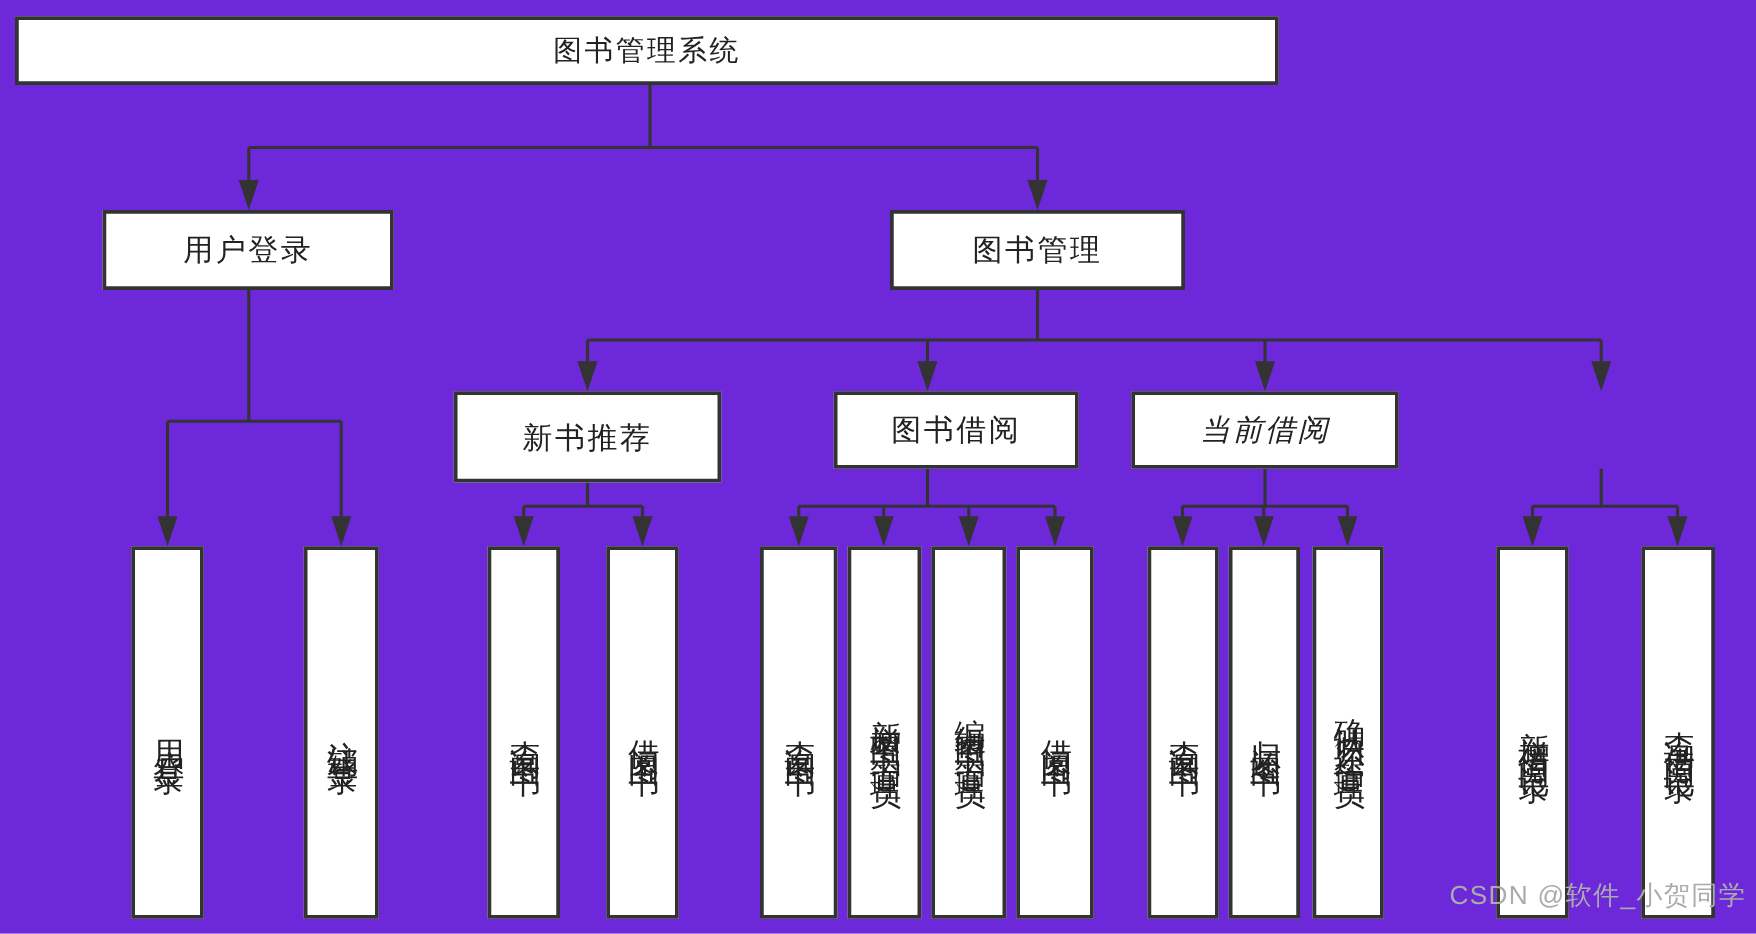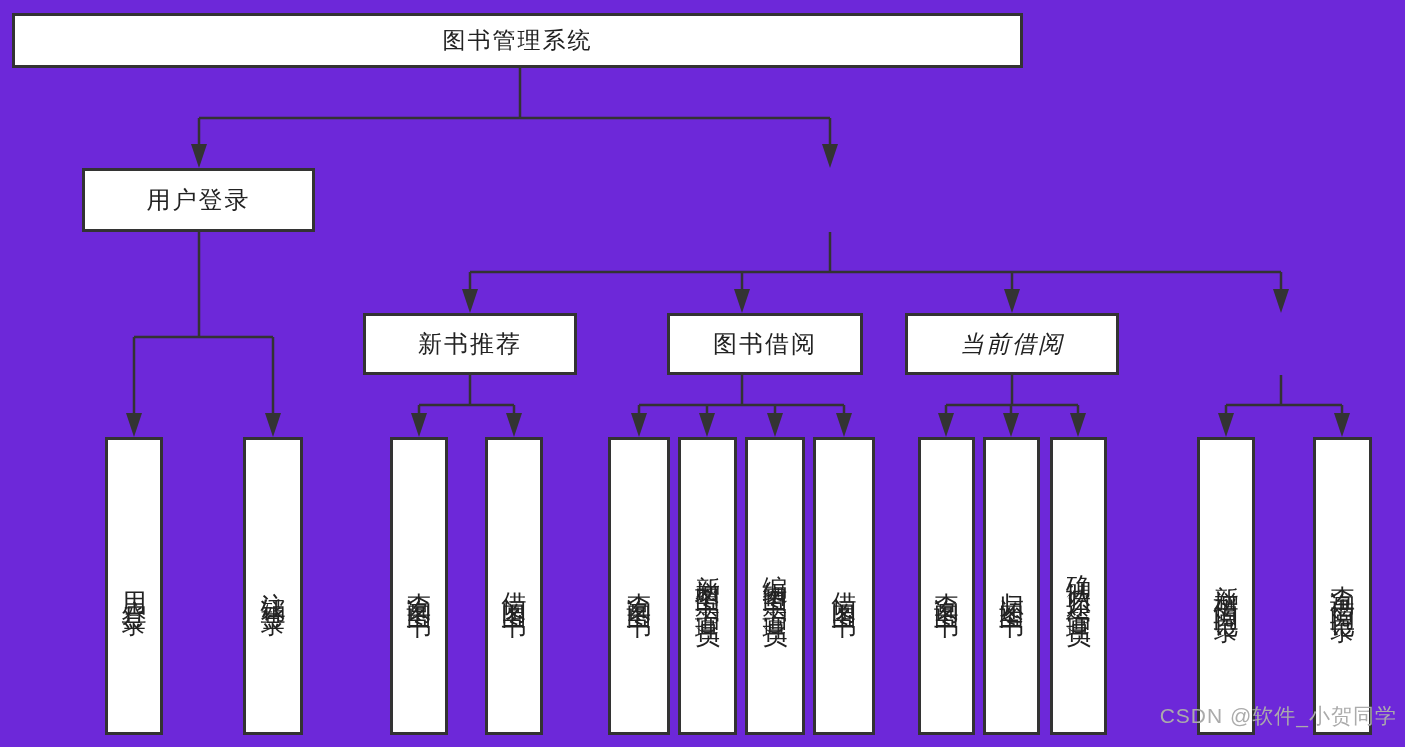--- a/index.html
+++ b/index.html
@@ -135,22 +135,23 @@
       <line x1="1226" y1="405" x2="1226" y2="417"></line>
       <polygon points="1218,413 1234,413 1226,437"></polygon>
       <line x1="1342" y1="405" x2="1342" y2="417"></line>
       <polygon points="1334,413 1350,413 1342,437"></polygon>
     </g>
   </svg>
 
   <div class="node node-root" style="left:12px; top:13px; width:1011px; height:55px;">图书管理系统</div>
 
   <div class="node node-h" style="left:82px; top:168px; width:233px; height:64px;">用户登录</div>
+  <div class="node node-h" style="left:712px; top:168px; width:236px; height:64px;">图书管理</div>
 
-  <div class="node node-h" style="left:363px; top:313px; width:214px; height:62px;">新书推荐</div>
+  <div class="node node-h" style="left:363px; top:313px; width:214px; height:73px;">新书推荐</div>
   <div class="node node-h" style="left:635px; top:313px; width:196px; height:62px;margin-left:32px;">图书借阅</div>
   <div class="node node-h" style="left:905px; top:313px; width:214px; height:62px;font-style:italic;">当前借阅</div>
 
   <div class="node node-v" style="left:105px; top:437px; width:58px; height:298px;">用户登录</div>
   <div class="node node-v" style="left:243px; top:437px; width:60px; height:298px;">注销登录</div>
 
   <div class="node node-v" style="left:390px; top:437px; width:58px; height:298px;">查询图书</div>
   <div class="node node-v" style="left:485px; top:437px; width:58px; height:298px;">借阅图书</div>
 
   <div class="node node-v" style="left:608px; top:437px; width:62px; height:298px;">查询图书</div>

